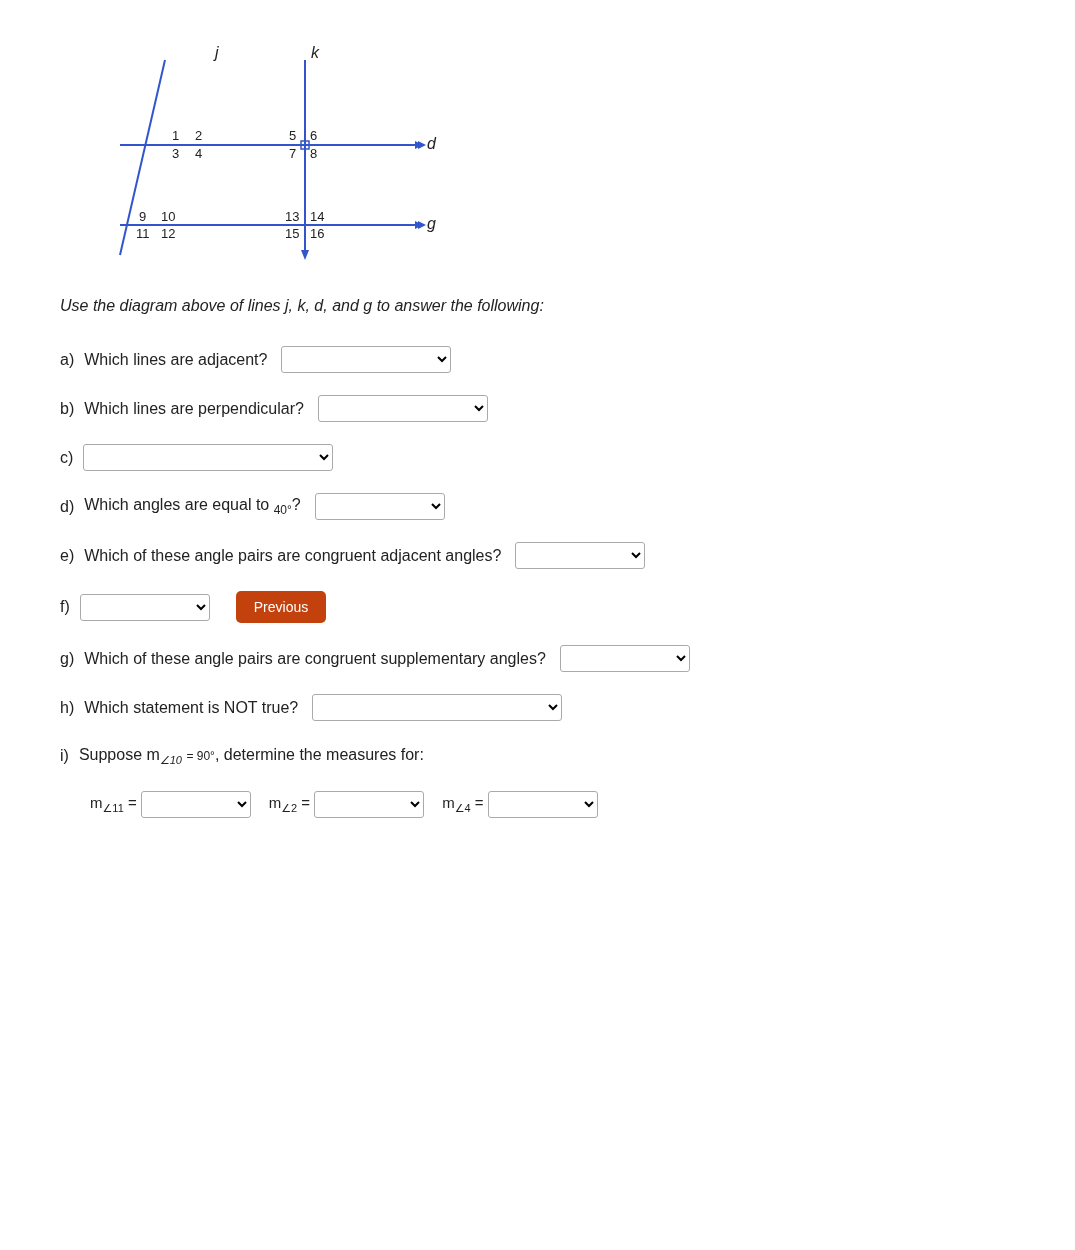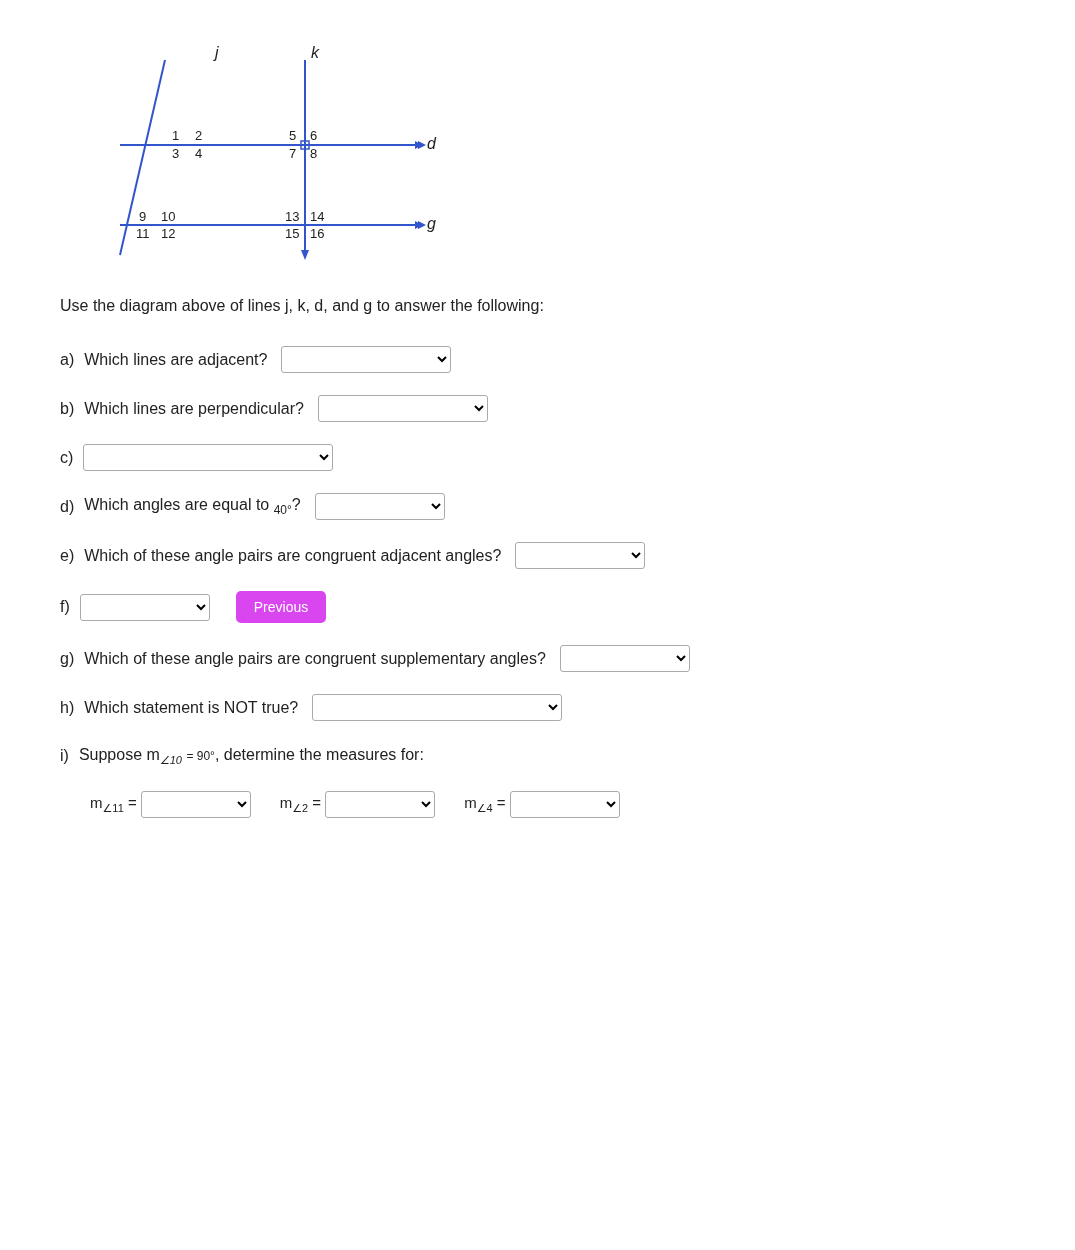--- a/index.html
+++ b/index.html
@@ -19,20 +19,21 @@
       margin-bottom: 24px;
     }
     .diagram-area svg {
       position: absolute;
       top: 0; left: 0;
     }
     .instructions {
       font-size: 16px;
       margin-bottom: 28px;
       line-height: 1.5;
+      font-style: italic;
     }
     .question-row {
       display: flex;
       align-items: center;
       margin-bottom: 22px;
       flex-wrap: wrap;
       gap: 6px;
       font-size: 16px;
       line-height: 1.5;
     }
@@ -52,32 +53,32 @@
       min-width: 170px;
       cursor: pointer;
     }
     select.wide { min-width: 250px; }
     select.narrow { min-width: 130px; }
     select.xnarrow { min-width: 110px; }
     .sub-q {
       margin-left: 30px;
       display: flex;
       align-items: center;
-      gap: 29px;
+      gap: 18px;
       flex-wrap: wrap;
       margin-top: 10px;
     }
     .angle-item {
       display: flex;
       align-items: center;
       gap: 4px;
       font-size: 15px;
     }
     .previous-btn {
-      background: #d946ef;
+      background: #c2410c;
       color: #fff;
       border: none;
       border-radius: 5px;
       padding: 8px 18px;
       font-size: 14px;
       cursor: pointer;
       position: relative;
       margin-left: 20px;
     }
     .row-f-wrap {

